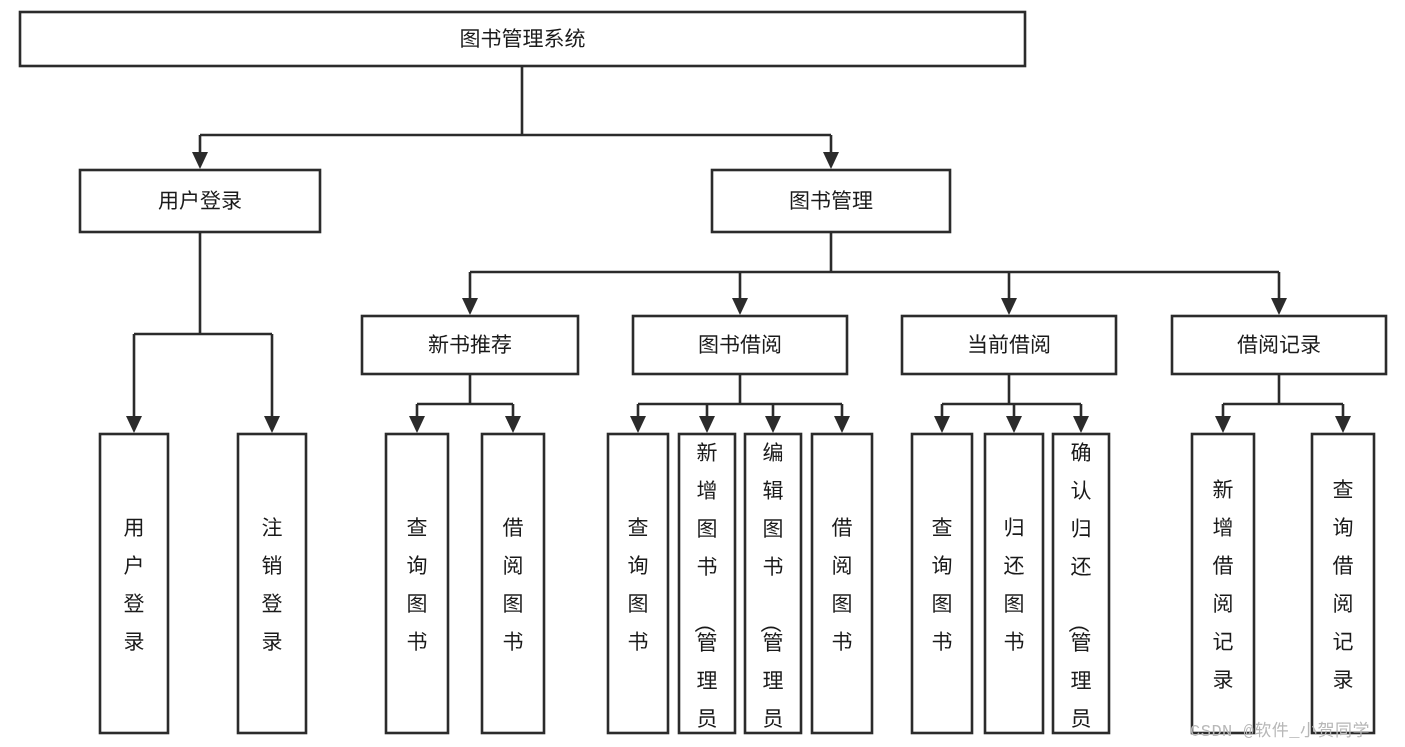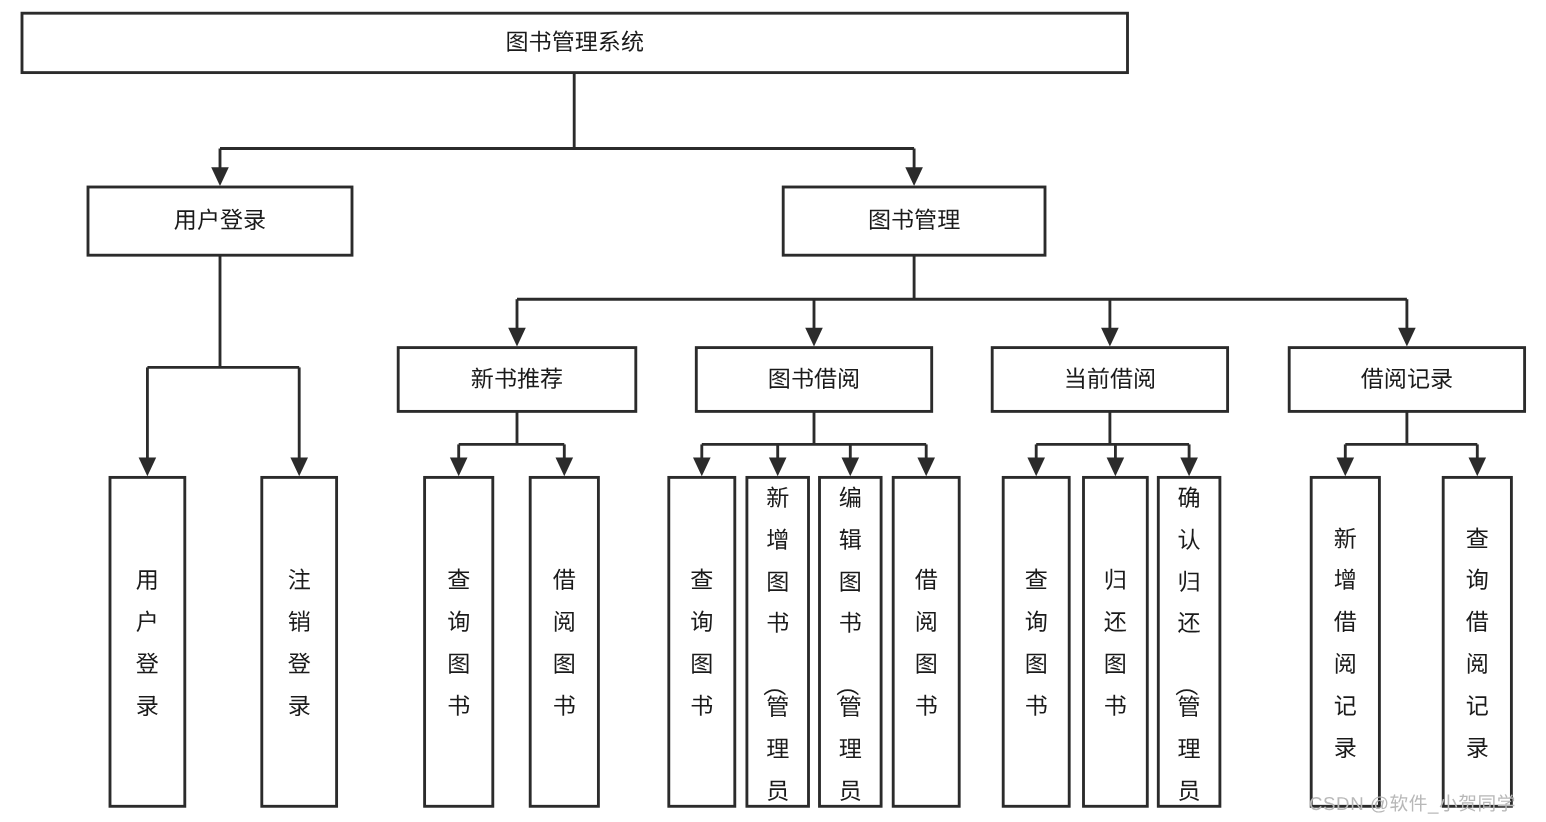--- a/index.html
+++ b/index.html
@@ -54,21 +54,21 @@
     stroke-width: 2.6;
     fill: none;
     stroke-linecap: butt;
   }
   .arrow-head {
     fill: #2b2b2b;
     stroke: none;
   }
   .watermark-text {
     position: absolute;
-    font-family: Liberation Sans, sans-serif;
+    font-family: Liberation Mono, monospace;
     font-size: 17px;
     color: #b8b8b8;
     letter-spacing: 0.5px;
     white-space: nowrap;
     pointer-events: none;
   }
 </style>
 </head>
 <body>
 

